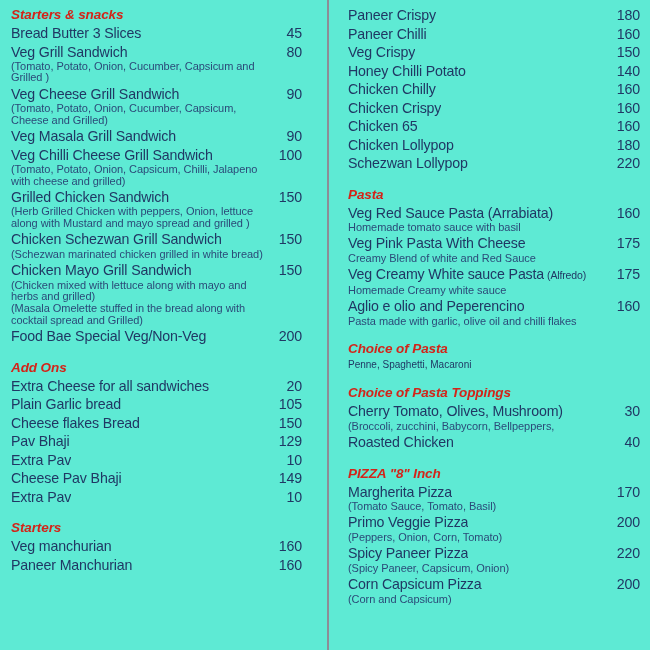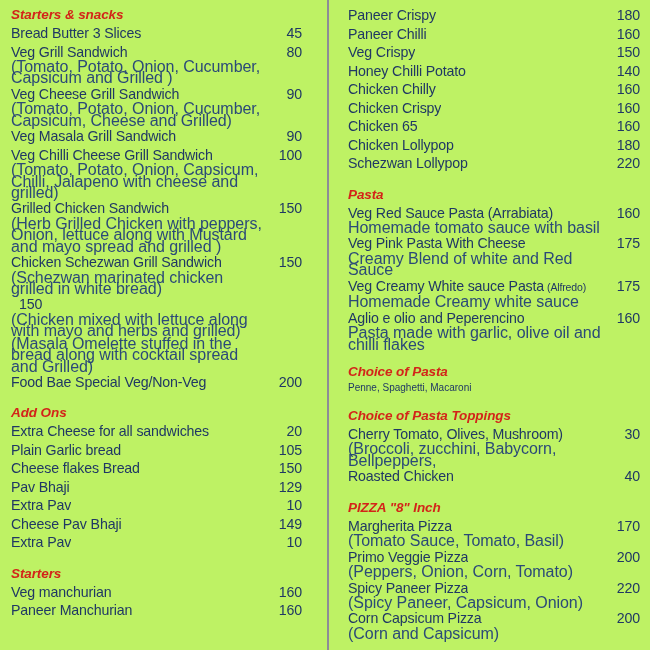--- a/index.html
+++ b/index.html
@@ -12,21 +12,21 @@
     background: #fcfcfe;
     font-family: "Liberation Sans", sans-serif;
     overflow: hidden;
   }
   .menu-page {
     position: relative;
     width: 650px;
     height: 650px;
     box-sizing: border-box;
     display: flex;
-    background: #bef264;
+    background: #5eead4;
   }
   .column {
     box-sizing: border-box;
     position: relative;
     height: 650px;
     overflow: hidden;
   }
   .column-left {
     width: 327px;
     padding: 6px 25px 0 11px;
@@ -77,21 +77,21 @@
     white-space: nowrap;
   }
   .item-price {
     white-space: nowrap;
     padding-left: 8px;
     text-align: right;
     flex: 0 0 auto;
   }
   .item-desc {
     color: #2b4a78;
-    font-size: 16px;
+    font-size: 11px;
     line-height: 11.4px;
     letter-spacing: -0.05px;
     max-width: 252px;
     margin: 0 0 1px 0;
   }
   .column-right .item-desc {
     max-width: 265px;
   }
   .plain-line {
     color: #203864;
@@ -153,20 +153,23 @@
         </div>
         <div class="item-desc">(Herb Grilled Chicken with peppers, Onion, lettuce along with Mustard and mayo spread and grilled )</div>
         <div class="item-row">
           <span class="name-wrap">
             <span class="item-name">Chicken Schezwan Grill Sandwich</span>
           </span>
           <span class="item-price">150</span>
         </div>
         <div class="item-desc">(Schezwan marinated chicken grilled in white bread)</div>
         <div class="item-row">
+          <span class="name-wrap">
+            <span class="item-name">Chicken Mayo Grill Sandwich</span>
+          </span>
           <span class="item-price">150</span>
         </div>
         <div class="item-desc">(Chicken mixed with lettuce along with mayo and herbs and grilled)</div>
         <div class="item-desc">(Masala Omelette stuffed in the bread along with cocktail spread and Grilled)</div>
         <div class="item-row">
           <span class="name-wrap">
             <span class="item-name">Food Bae Special Veg/Non-Veg</span>
           </span>
           <span class="item-price">200</span>
         </div>

